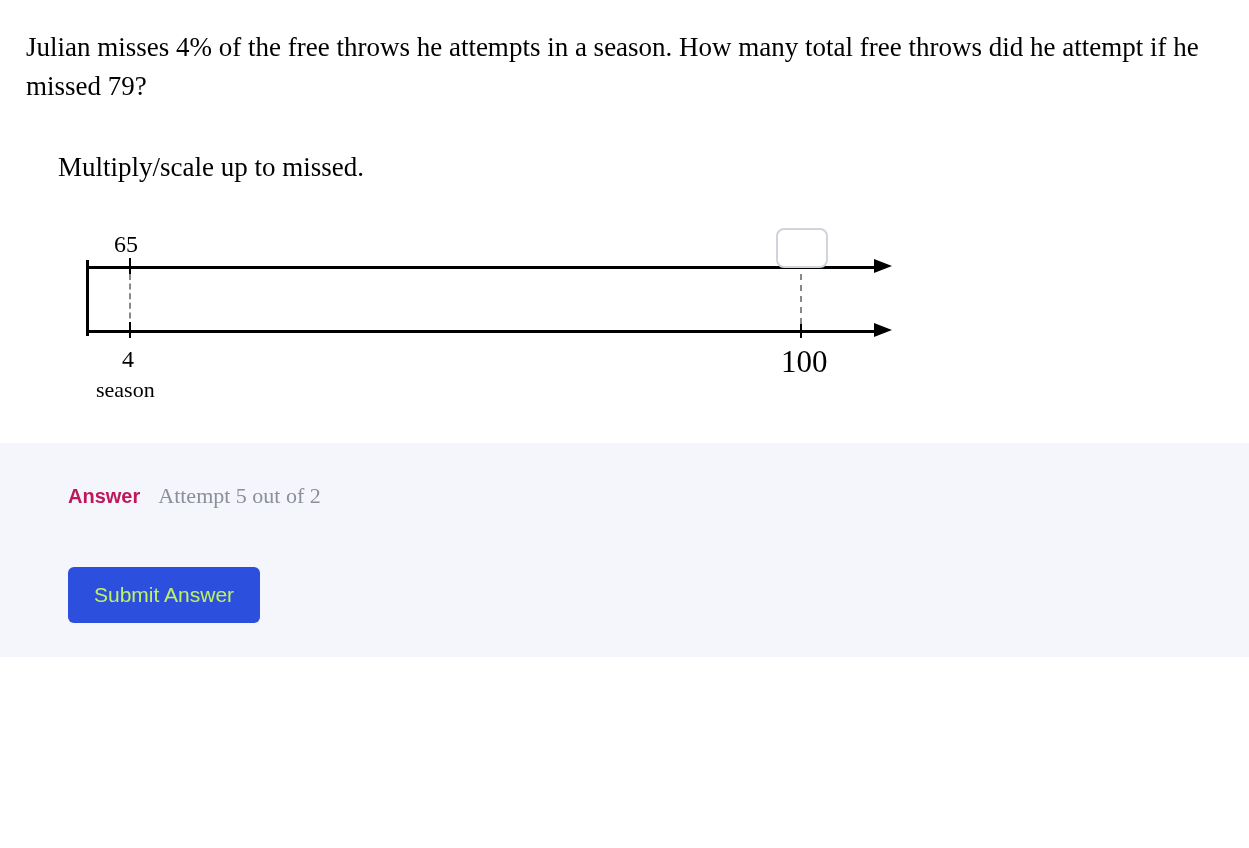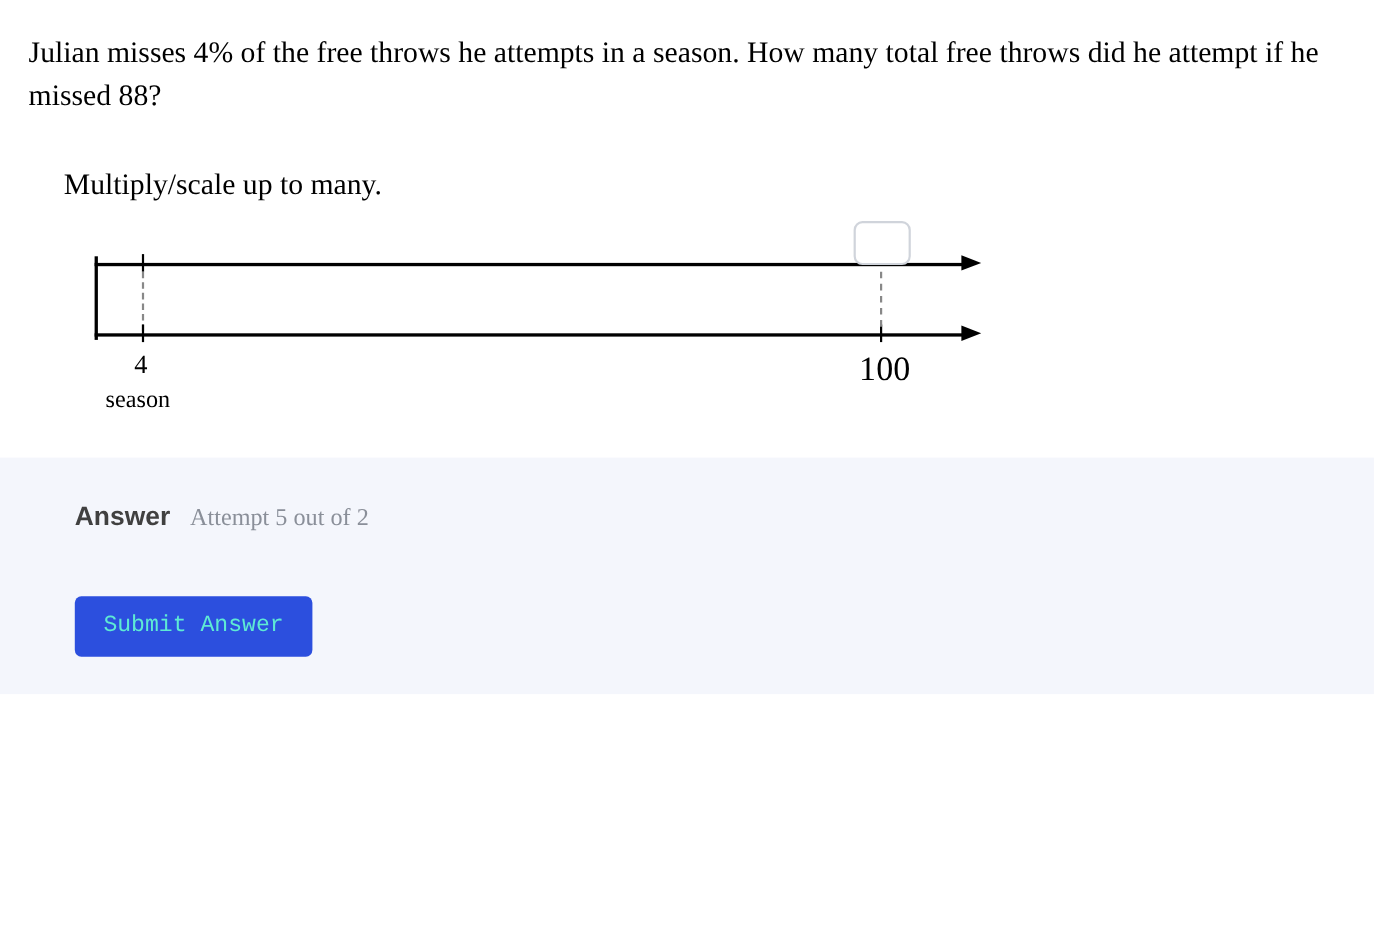--- a/index.html
+++ b/index.html
@@ -102,47 +102,48 @@
   }
   .answer-row {
     display: flex;
     align-items: baseline;
     gap: 18px;
     margin-bottom: 58px;
   }
   .answer-label {
     font-family: -apple-system, BlinkMacSystemFont, 'Segoe UI', Arial, sans-serif;
     font-weight: 700;
-    font-size: 24px;
-    color: #404040;
+    font-size: 20px;
+    color: #be185d;
   }
   .attempt-text {
     font-family: Georgia, serif;
     font-size: 22px;
     color: #8a8f99;
   }
   .submit-btn {
     background: #2c4fde;
-    color: #5eead4;
-    font-family: Liberation Mono, monospace;
+    color: #bef264;
+    font-family: Liberation Sans, sans-serif;
     font-size: 21px;
     border: none;
     border-radius: 6px;
     padding: 16px 26px;
     cursor: pointer;
   }
 </style>
 </head>
 <body>
 
-<div class="question">Julian misses 4% of the free throws he attempts in a season. How many total free throws did he attempt if he missed 88?</div>
+<div class="question">Julian misses 4% of the free throws he attempts in a season. How many total free throws did he attempt if he missed 79?</div>
 
-<div class="hint">Multiply/scale up to many.</div>
+<div class="hint">Multiply/scale up to missed.</div>
 
 <div class="diagram-wrap">
+  <div class="label-65">65</div>
 
   <div class="diagram">
 
     <div class="line" style="left:0; top:8px; width:790px;"></div>
     <div class="arrow" style="left:788px; top:1px;"></div>
 
     <div class="vline" style="left:0; top:2px; height:76px;"></div>
 
     <div class="tick" style="left:43px; top:0;"></div>
 

